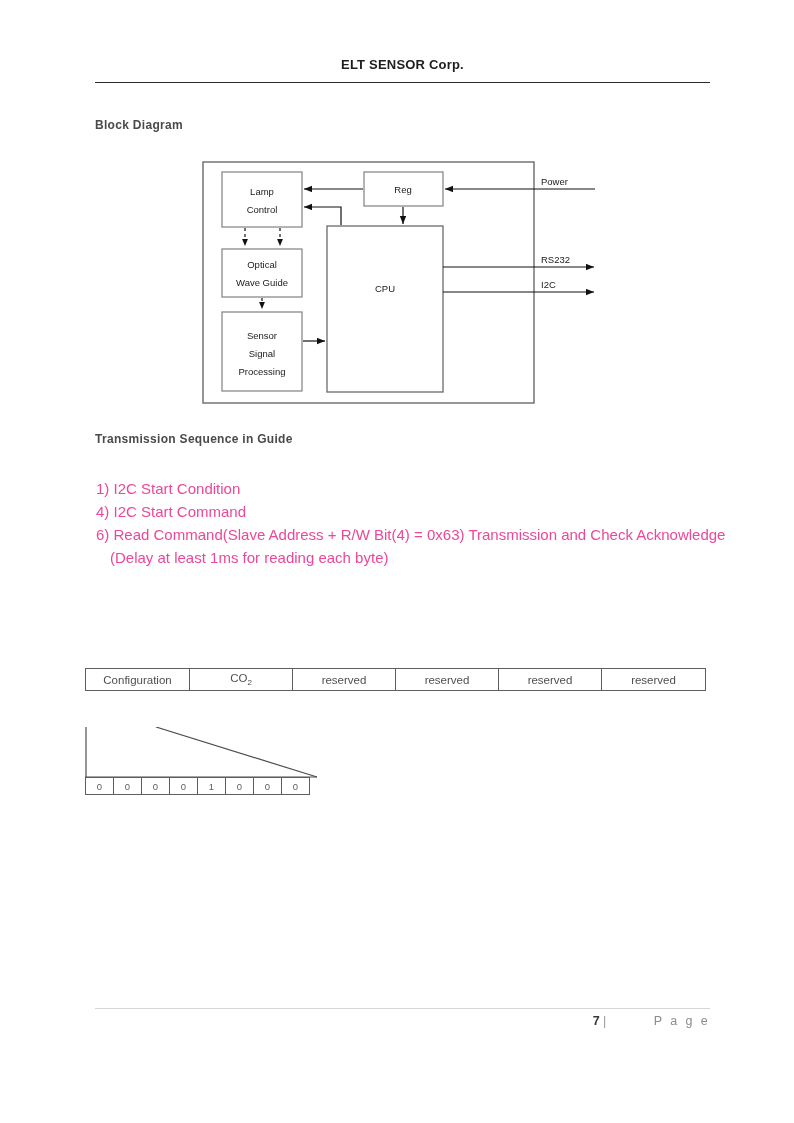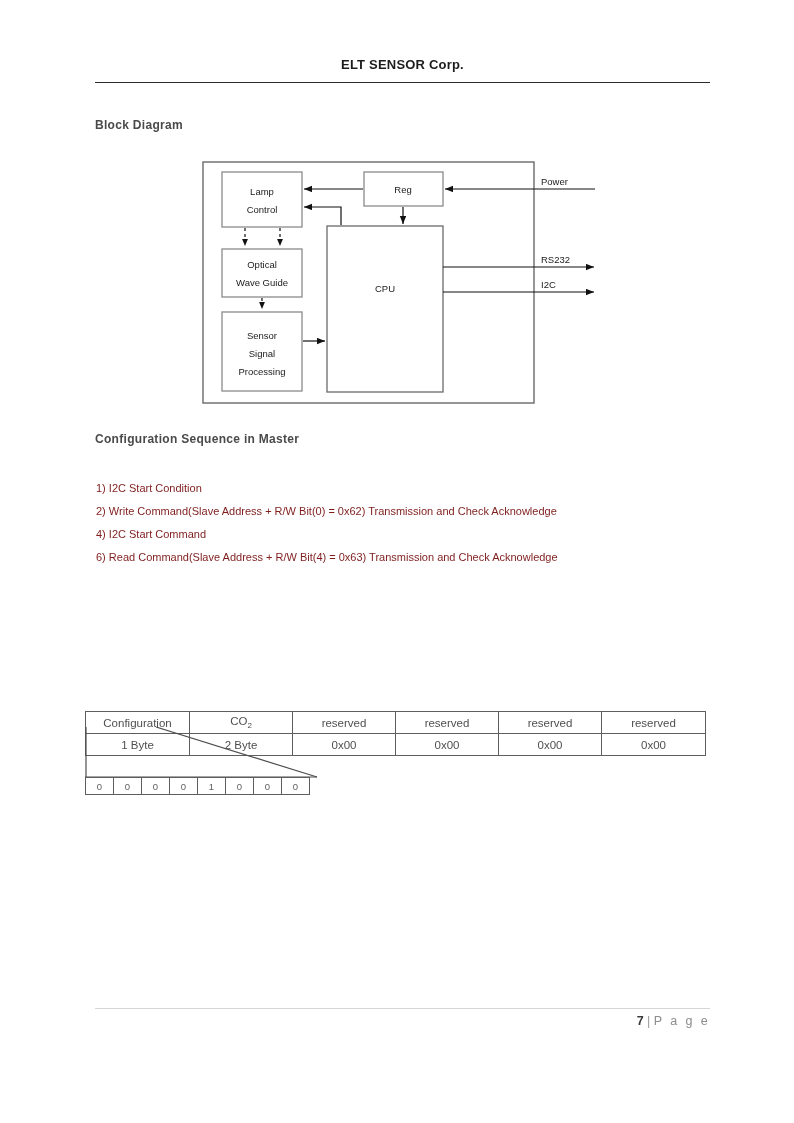--- a/index.html
+++ b/index.html
@@ -77,32 +77,32 @@
   }
 
   
   .seq-list {
     position: absolute;
     left: 96px;
     top: 477px;
     width: 640px;
   }
   .seq-item {
-    font-size: 11px;
+    font-size: 15px;
     line-height: 23px;
-    color: #7f1d1d;
+    color: #ec4899;
     white-space: nowrap;
   }
   .seq-item.indent { padding-left: 14px; }
 
   
   .byte-table {
     position: absolute;
     left: 85px;
-    top: 711px;
+    top: 668px;
     width: 620px;
     border-collapse: collapse;
     table-layout: fixed;
   }
   .byte-table td {
     border: 1px solid #5e5e5e;
     height: 21px;
     text-align: center;
     vertical-align: middle;
     font-size: 11.5px;
@@ -155,21 +155,21 @@
     text-align: right;
     font-size: 12.5px;
     color: #8c8c8c;
   }
   .footer-page .pg-num {
     color: #3a3a3a;
     font-weight: bold;
     letter-spacing: 0;
   }
   .footer-page .pg-sep { color: #9a9a9a; }
-  .footer-page .pg-word { letter-spacing: 2.4px; }
+  .footer-page .pg-word { letter-spacing: 2.4px; margin-left: 44px; }
 </style>
 </head>
 <body>
 
 <div class="page">
 
   <div class="header-title">ELT SENSOR Corp.</div>
   <div class="header-rule"></div>
 
   <div id="heading-block-diagram" class="section-heading">Block Diagram</div>
@@ -224,55 +224,47 @@
       <line x1="248" y1="112" x2="399" y2="112" stroke="#111" stroke-width="1.2" marker-end="url(#arw)"></line>
 
       <line x1="248" y1="137" x2="399" y2="137" stroke="#111" stroke-width="1.2" marker-end="url(#arw)"></line>
 
       <text class="dg-io" x="346" y="30">Power</text>
       <text class="dg-io" x="346" y="108">RS232</text>
       <text class="dg-io" x="346" y="133">I2C</text>
     </svg>
   </div>
 
-  <div id="heading-transmission" class="section-heading">Configuration Sequence in Master</div>
+  <div id="heading-transmission" class="section-heading">Transmission Sequence in Guide</div>
 
   <div class="seq-list">
     <div class="seq-item">1) I2C Start Condition</div>
-    <div class="seq-item">2) Write Command(Slave Address + R/W Bit(0) = 0x62) Transmission and Check Acknowledge</div>
     <div class="seq-item">4) I2C Start Command</div>
     <div class="seq-item">6) Read Command(Slave Address + R/W Bit(4) = 0x63) Transmission and Check Acknowledge</div>
+    <div class="seq-item indent">(Delay at least 1ms for reading each byte)</div>
   </div>
 
   <table class="byte-table">
     <colgroup>
       <col style="width:104px">
         <col style="width:103px">
         <col style="width:103px">
       <col style="width:103px">
         <col style="width:103px">
         <col style="width:104px">
     </colgroup>
     <tbody>
       <tr class="head-row">
         <td>Configuration</td>
         <td>CO<sub>2</sub></td>
         <td>reserved</td>
         <td>reserved</td>
         <td>reserved</td>
         <td>reserved</td>
       </tr>
-      <tr>
-        <td>1 Byte</td>
-        <td>2 Byte</td>
-        <td>0x00</td>
-        <td>0x00</td>
-        <td>0x00</td>
-        <td>0x00</td>
-      </tr>
     </tbody>
   </table>
 
   <div class="expander">
     <svg width="240" height="75" viewBox="0 0 240 75" xmlns="http://www.w3.org/2000/svg">
 
       <line x1="1" y1="0" x2="1" y2="50" stroke="#4d4d4d" stroke-width="1.2"></line>
 
       <line x1="0" y1="50" x2="232" y2="50" stroke="#4d4d4d" stroke-width="1.2"></line>
 

